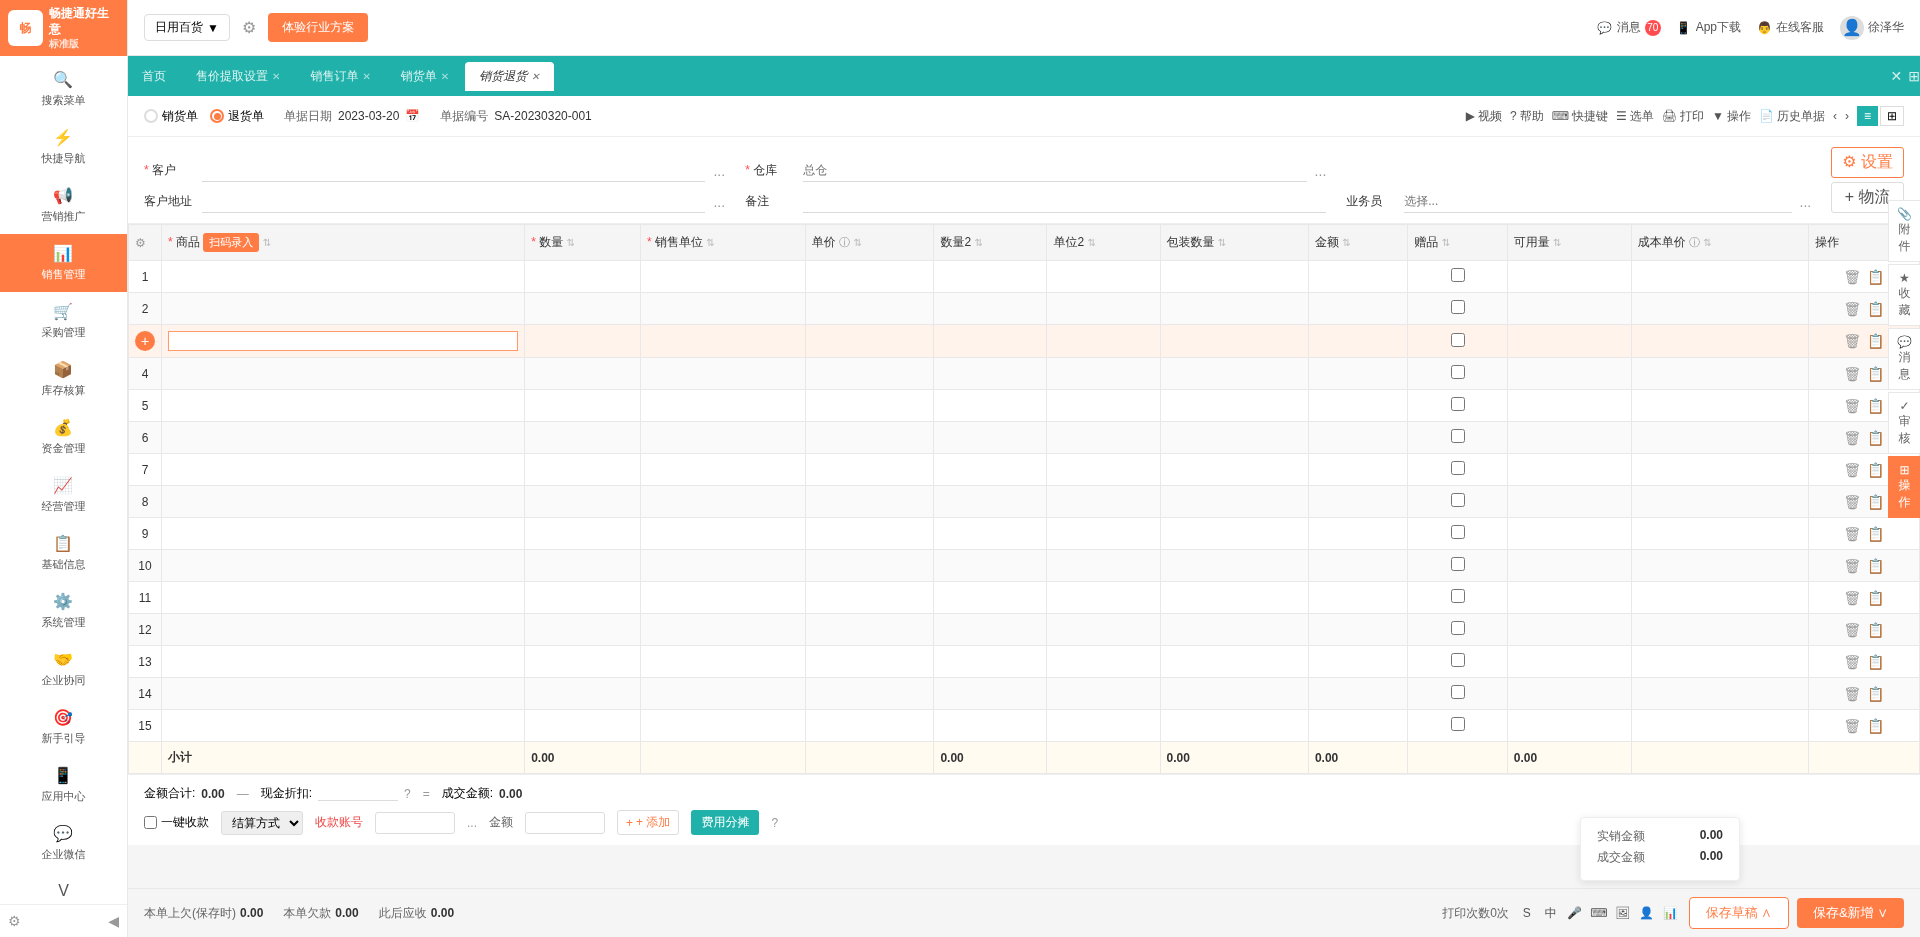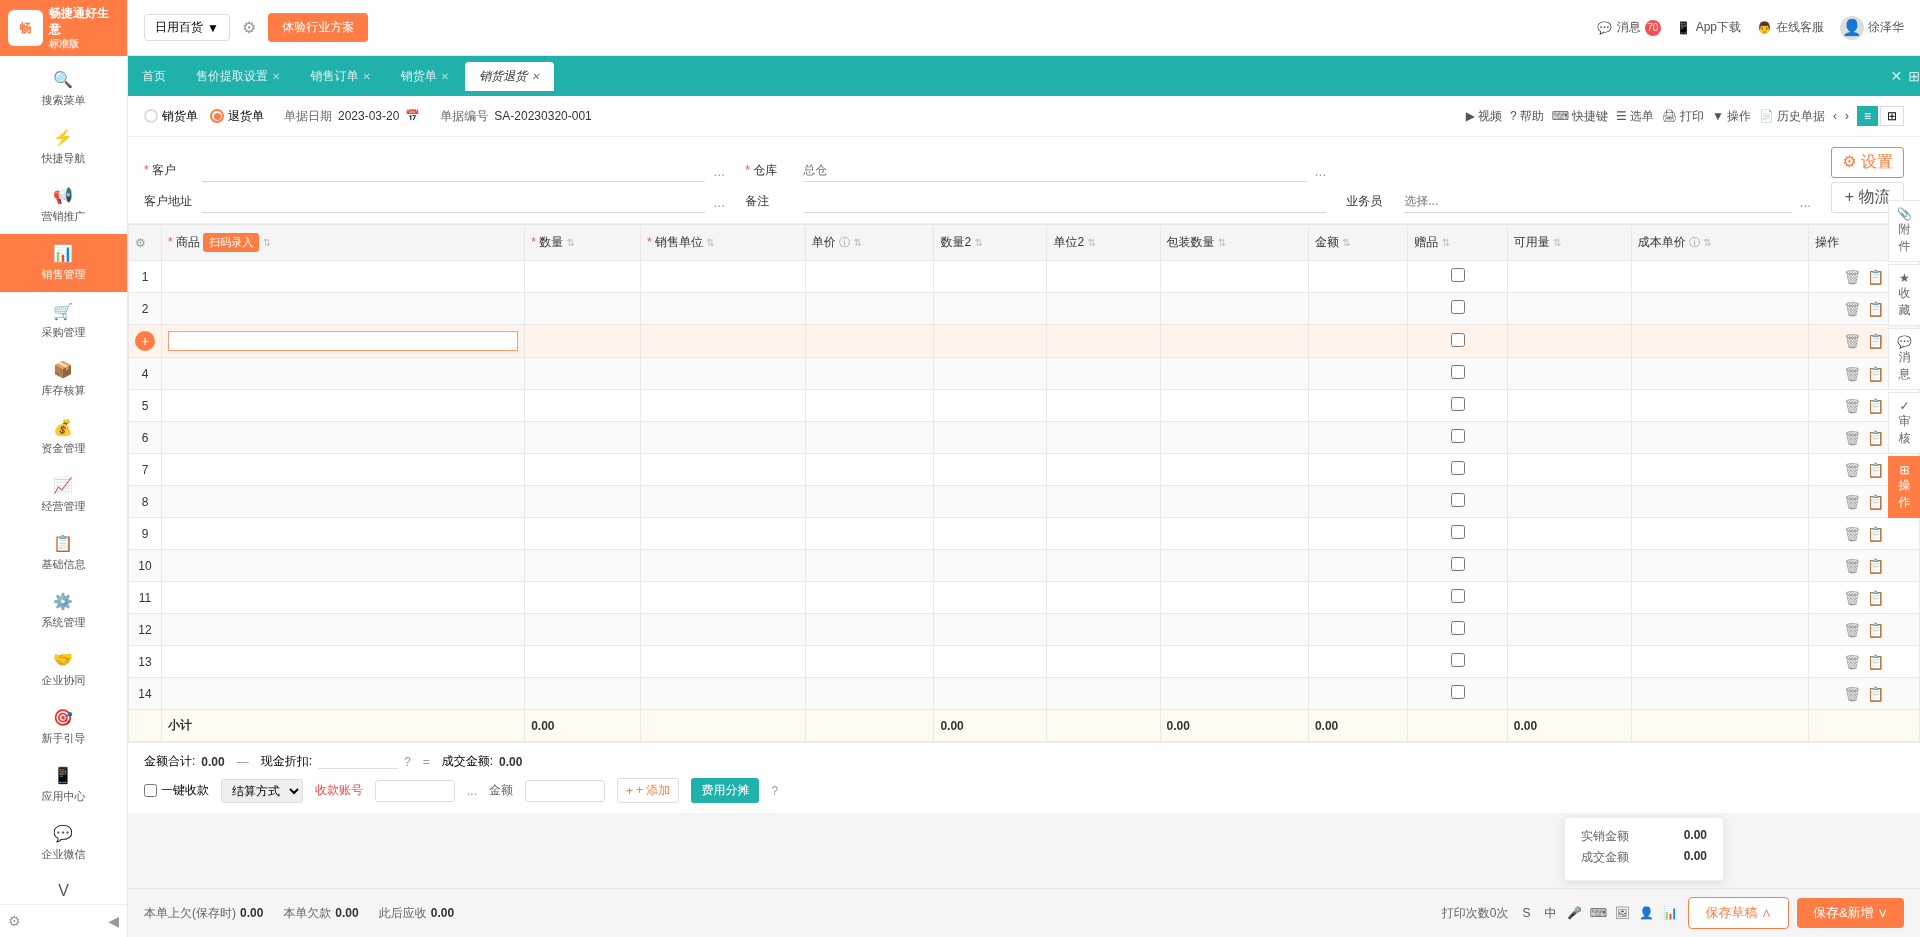--- a/index.html
+++ b/index.html
@@ -109,21 +109,21 @@
     
     .bottom-bar { background: #f5f5f5; border-top: 1px solid #e8e8e8; padding: 8px 16px; display: flex; align-items: center; justify-content: space-between; flex-shrink: 0; }
     .bottom-stats { display: flex; gap: 20px; font-size: 12px; }
     .stat-item { display: flex; align-items: center; gap: 4px; }
     .stat-label { color: #666; }
     .stat-value { color: #333; font-weight: bold; }
     .bottom-actions { display: flex; gap: 8px; align-items: center; }
     .print-info { font-size: 12px; color: #666; }
     .bottom-tools { display: flex; gap: 4px; align-items: center; }
     .tool-icon { width: 20px; height: 20px; display: inline-flex; align-items: center; justify-content: center; cursor: pointer; color: #555; }
-    .save-draft-btn { background: #fff; border: 1px solid #ff7d45; color: #ff7d45; border-radius: 4px; padding: 6px 16px; cursor: pointer; font-size: 13px; display: flex; align-items: center; gap: 4px; }
+    .save-draft-btn { background: #fff; border: 1px solid #ff7d45; color: #ff7d45; border-radius: 4px; padding: 6px 16px; cursor: pointer; font-size: 13px; display: flex; align-items: center; gap: 4px; font-family: Liberation Serif, serif; }
     .save-new-btn { background: #ff7d45; color: #fff; border: none; border-radius: 4px; padding: 6px 16px; cursor: pointer; font-size: 13px; }
 
     
     .summary-panel { position: absolute; right: 16px; bottom: 100px; background: #fff; border: 1px solid #eee; border-radius: 4px; padding: 10px 16px; min-width: 160px; box-shadow: 0 2px 8px rgba(0,0,0,0.1); }
     .summary-row { display: flex; justify-content: space-between; gap: 20px; font-size: 12px; margin-bottom: 4px; }
     .summary-label { color: #666; }
     .summary-value { color: #333; font-weight: bold; }
 
     
     .right-float { position: fixed; right: 0; top: 200px; display: flex; flex-direction: column; gap: 2px; z-index: 100; }
@@ -719,20 +719,40 @@
                 <td class="checkbox-cell"><input type="checkbox" class="table-checkbox" style=""></td>
                 <td></td>
                 <td></td>
                 <td>
                   <div class="action-icons">
                     <span class="action-icon">🗑</span>
                     <span class="action-icon">📋</span>
                   </div>
                 </td>
               </tr>
+            <tr>
+                <td class="row-num">15</td>
+                <td></td>
+                <td></td>
+                <td></td>
+                <td></td>
+                <td></td>
+                <td></td>
+                <td></td>
+                <td></td>
+                <td class="checkbox-cell"><input type="checkbox" class="table-checkbox" style=""></td>
+                <td></td>
+                <td></td>
+                <td>
+                  <div class="action-icons">
+                    <span class="action-icon">🗑</span>
+                    <span class="action-icon">📋</span>
+                  </div>
+                </td>
+              </tr>
 
             <tr class="subtotal-row">
               <td></td>
               <td><span>小计</span></td>
               <td><span>0.00</span></td>
               <td></td>
               <td></td>
               <td><span>0.00</span></td>
               <td></td>
               <td><span>0.00</span></td>
@@ -814,21 +834,21 @@
         <span class="tool-icon">🖼</span>
         <span class="tool-icon">👤</span>
         <span class="tool-icon">📊</span>
       </div>
       <button class="save-draft-btn">保存草稿 ∧</button>
       <button class="save-new-btn">保存&amp;新增 ∨</button>
     </div>
   </div>
 </div>
 
-<div class="summary-panel" style="position:fixed;right:196px;bottom:56px;">
+<div class="summary-panel" style="position:fixed;right:180px;bottom:56px;">
   <div class="summary-row">
     <span class="summary-label">实销金额</span>
     <span class="summary-value">0.00</span>
   </div>
   <div class="summary-row">
     <span class="summary-label">成交金额</span>
     <span class="summary-value">0.00</span>
   </div>
 </div>
 

